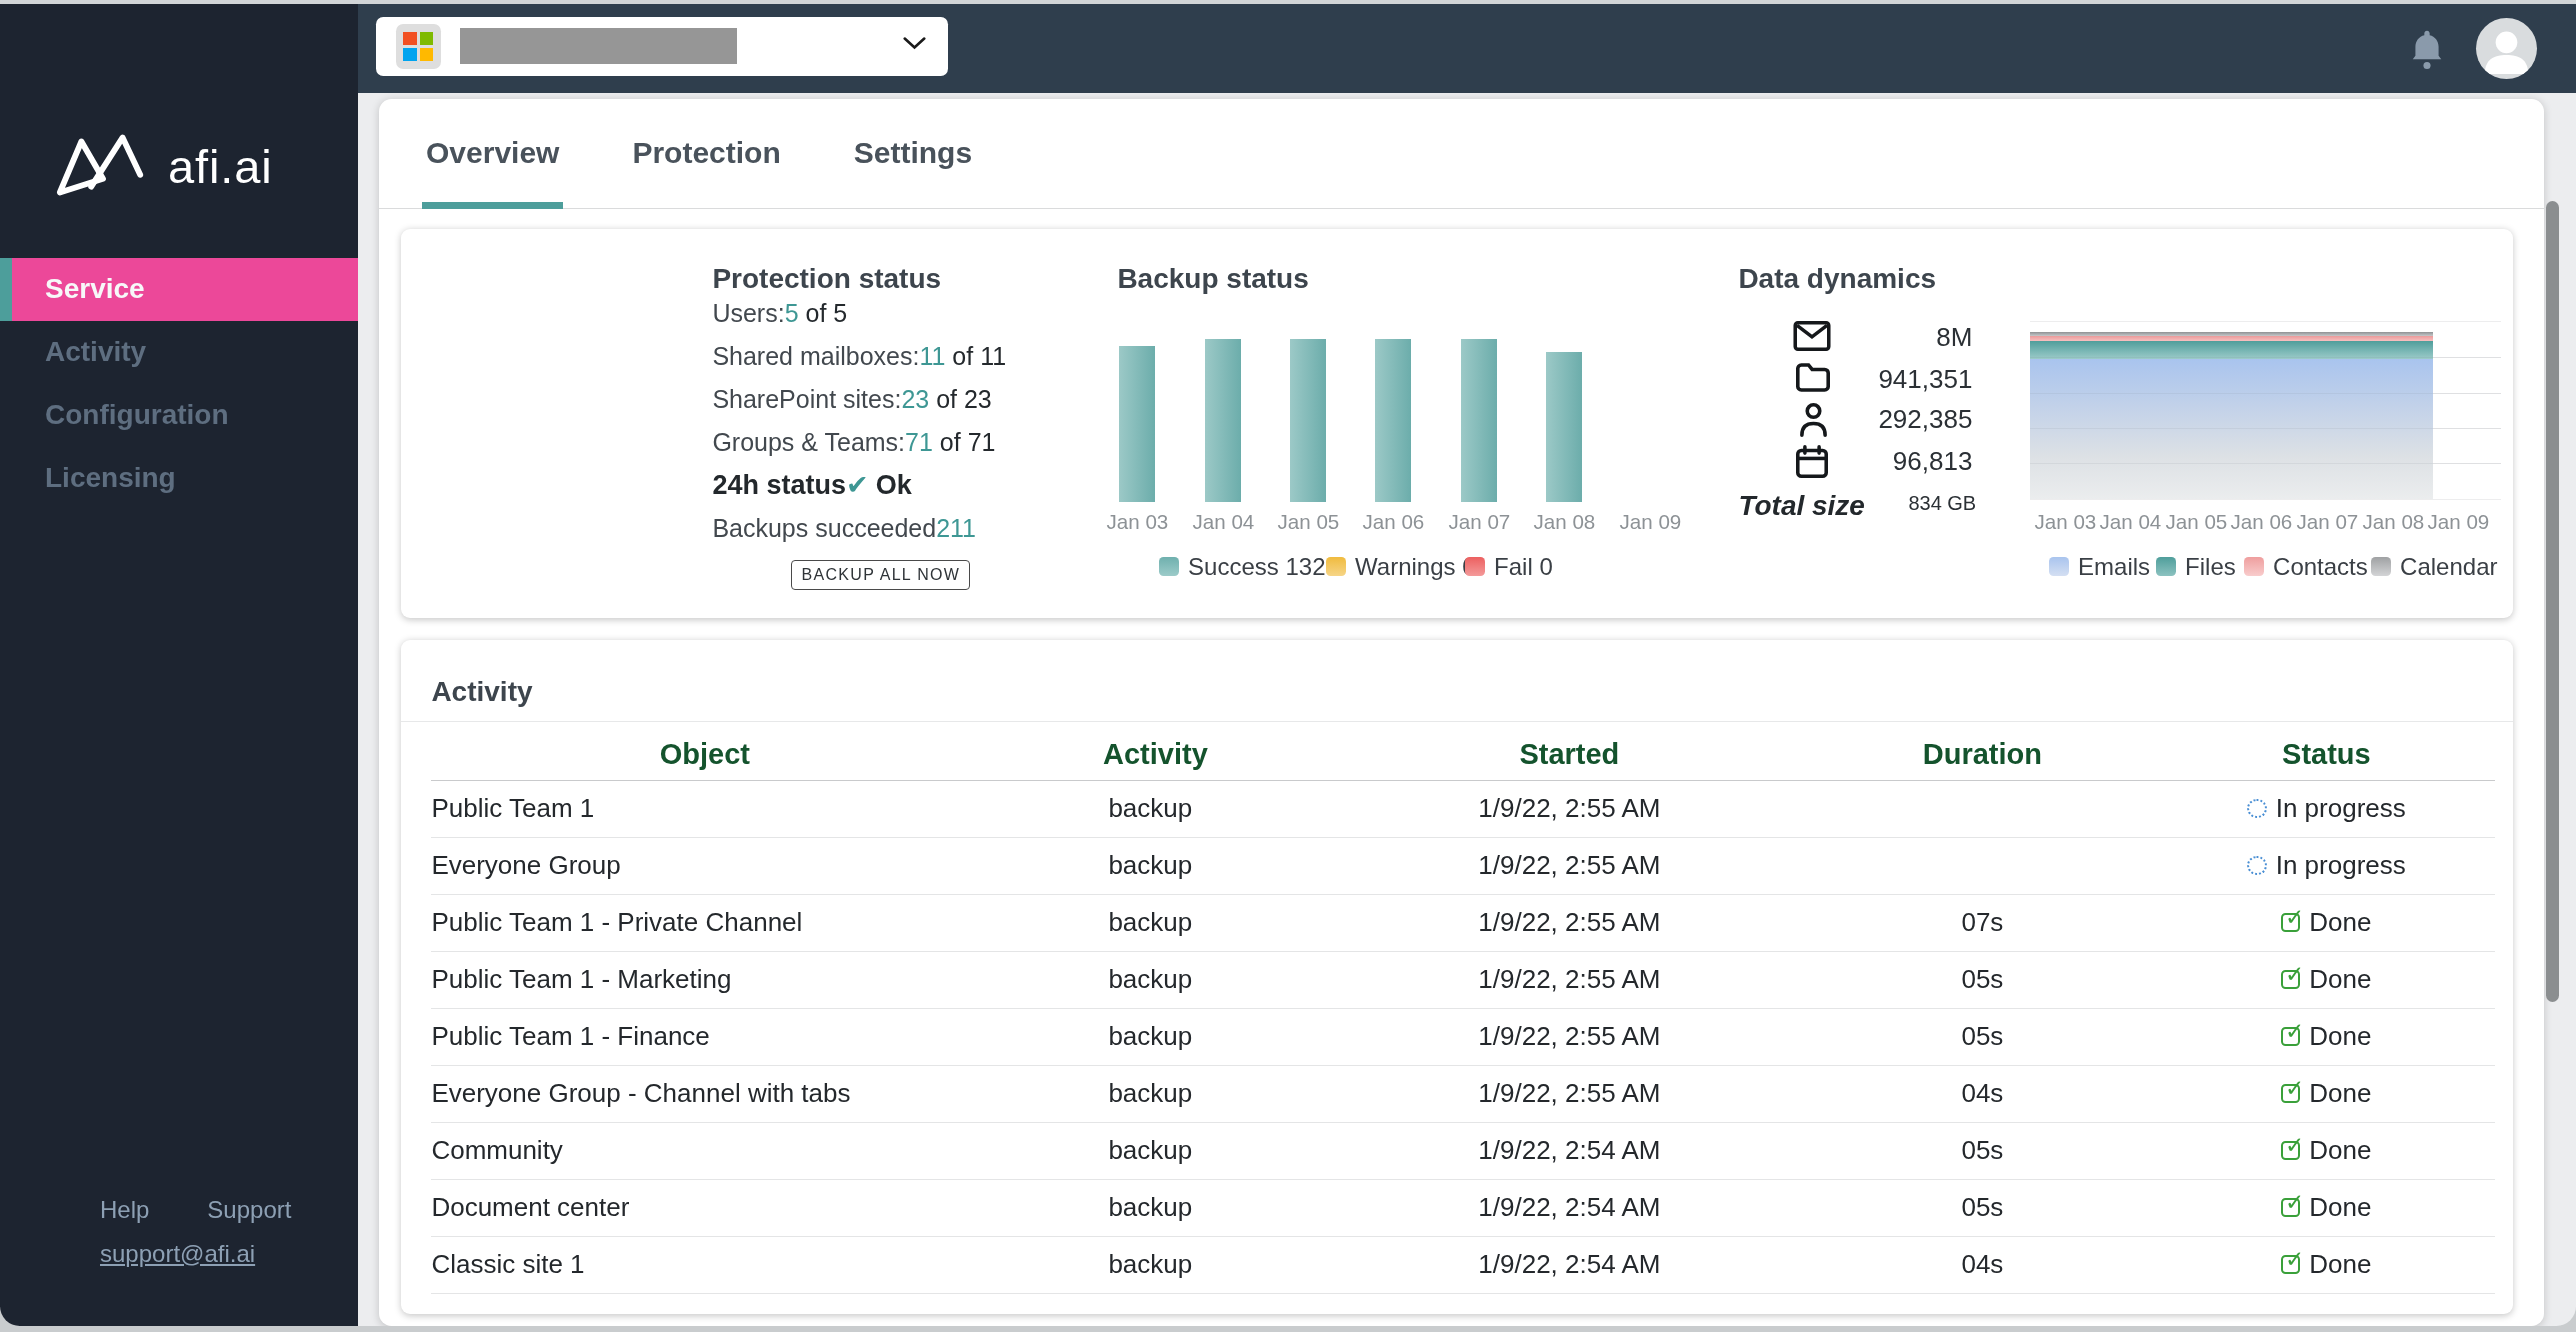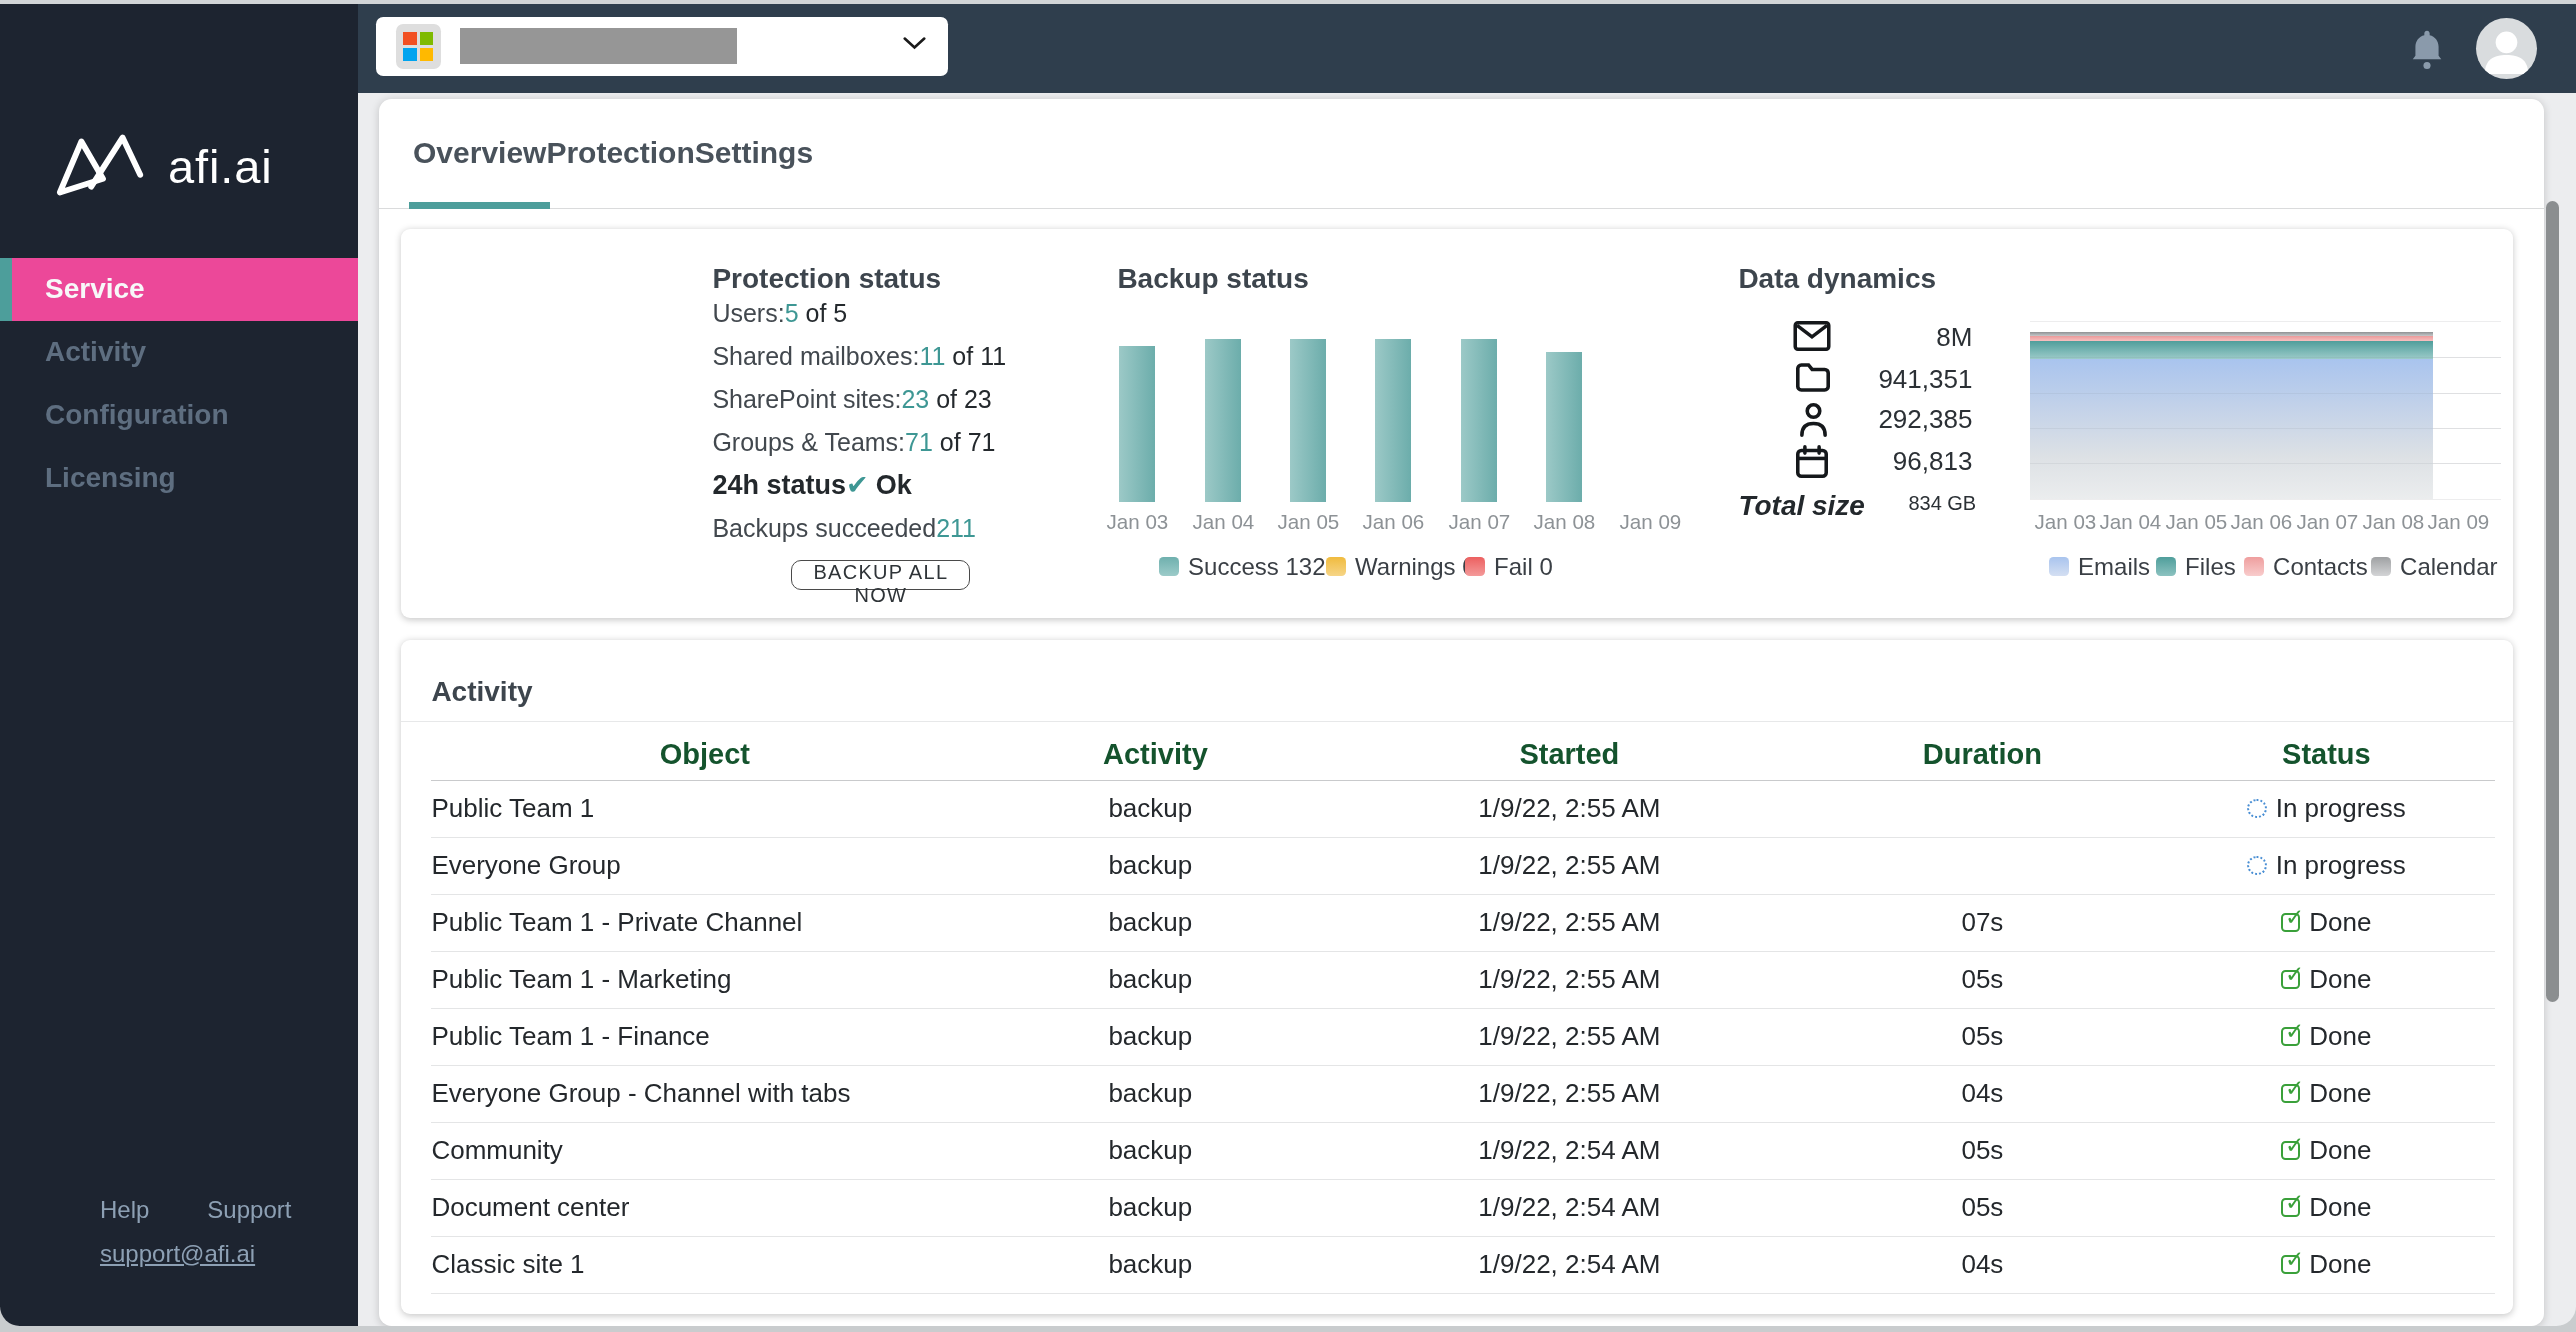--- a/index.html
+++ b/index.html
@@ -36,42 +36,42 @@
   .chevron { position:absolute; right:21.5px; top:18px; }
   .bell { position:absolute; left:2050px; top:25px; }
   .avatar { position:absolute; left:2118px; top:14.3px; width:61px; height:61px; border-radius:50%;
     background:#d9dcde; overflow:hidden; cursor:pointer; }
   .avatar svg { position:absolute; left:7.2px; top:9px; }
 
   
   .main { position:absolute; left:379px; top:95px; width:2165px; height:1227px; background:#ffffff;
     border-radius:12.5px; box-shadow:0 1.8px 9px rgba(0,0,0,.18); }
   .tabs { position:absolute; left:0; top:0; width:100%; height:110px; border-bottom:1.8px solid #dadbdc;
-    display:flex; align-items:center; padding-left:34px; }
+    display:flex; align-items:center; padding-left:47px; gap:73px; }
   .tab { position:relative; font-size:30px; font-weight:600; color:#49525b; height:100%;
     display:flex; align-items:center; cursor:pointer; }
   .tab.active::after { content:""; position:absolute; left:-3.6px; right:-3.6px; bottom:-1.8px; height:7.2px; background:#4d9e9b; }
 
   .card { position:absolute; background:#ffffff; border-radius:9px; box-shadow:0 1.8px 7.2px rgba(0,0,0,.22); }
   .card-title { position:absolute; font-size:28px; font-weight:700; color:#3d454d;margin-top:13px; }
 
   
   .card1 { left:22.4px; top:130px; width:2112px; height:389px; }
   .donut { position:absolute; left:47px; top:22.4px; width:243px; height:243px; border-radius:50%; background:#d5e9e8; }
   .donut .inner { position:absolute; left:28px; top:28px; width:188px; height:188px; border-radius:50%;
     background:#4b9d9a; display:flex; align-items:center; justify-content:center; }
   .pct { color:#fff; font-size:59px; font-weight:400; }
   .pct sup { font-size:27px; vertical-align:32px; }
   .prot-rows { position:absolute; left:311px; top:63px; width:343px; }
   .prow { height:43px; display:flex; align-items:center; font-size:25px; color:#42484e; }
   .prow .val { color:#24292d; } .prow .accent { color:#3e9794; }
   .prow.bold { font-size:27px; font-weight:700; color:#23282c; }
   .check { color:#3e9794; font-weight:700; margin-right:7.2px; }
   .backup-btn { position:absolute; left:390px; top:331px; width:179px; height:30px; background:#fff;
-    border:1.8px solid #4a4a4a; border-radius:10px; font-size:20px; letter-spacing:1.3px; color:#2f3438;
+    border:1.8px solid #4a4a4a; border-radius:4px; font-size:16px; letter-spacing:1.3px; color:#2f3438;
     font-family:inherit; cursor:pointer; }
 
   
   .bars { position:absolute; left:0; top:0; }
   .bar { position:absolute; width:36px; background:linear-gradient(90deg,#9cc9c7 0%,#6cadab 100%); }
   .xlab { position:absolute; width:86px; text-align:center; font-size:20.6px; color:#8d9296; }
   .legend-item { position:absolute; display:flex; align-items:center; gap:9px; font-size:24px; color:#3a3f45; }
   .sq { width:19.7px; height:19.7px; border-radius:4.5px; }
 
   

